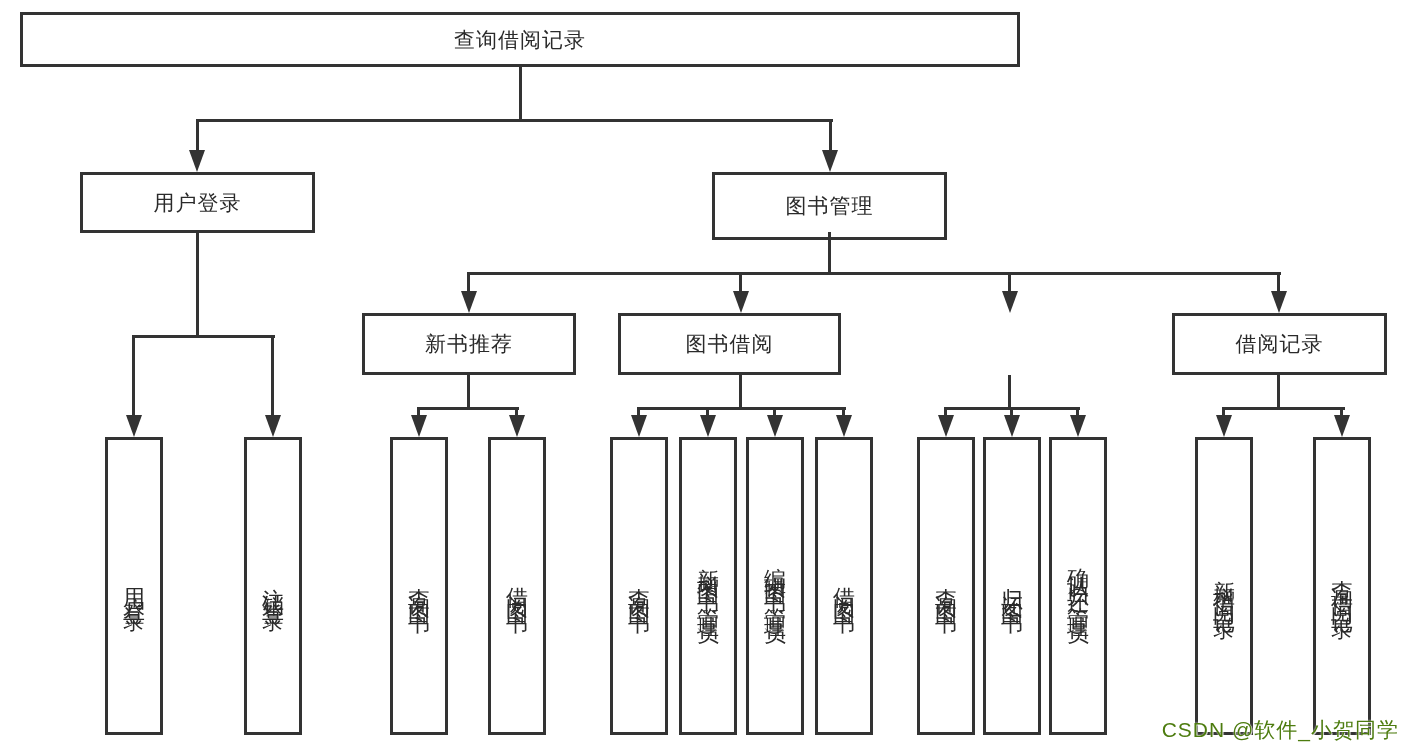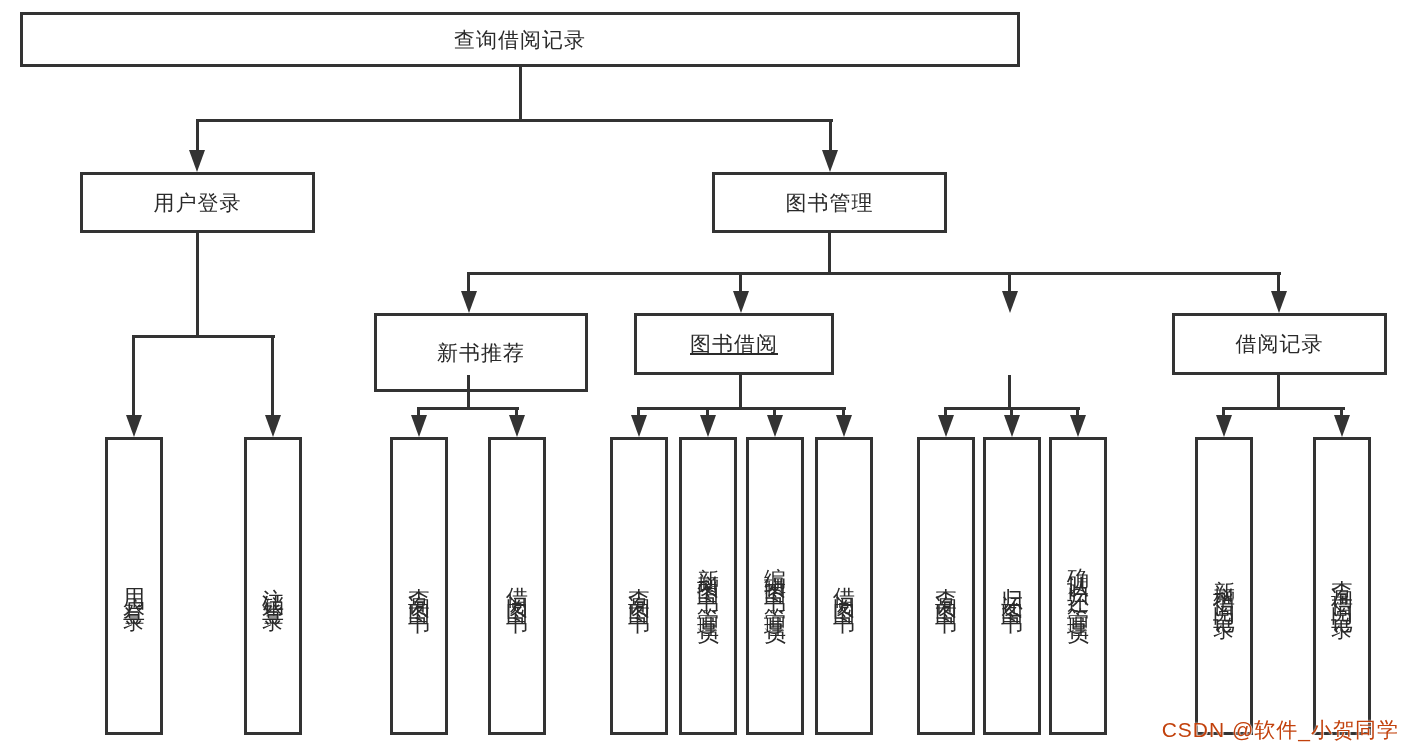--- a/index.html
+++ b/index.html
@@ -67,39 +67,39 @@
     border-left: 8px solid transparent;
     border-right: 8px solid transparent;
     border-top: 22px solid #333333;
   }
   
   .watermark {
     position: absolute;
     right: 6px;
     bottom: 3px;
     font-size: 21px;
-    color: #c2410c;
+    color: #4d7c0f;
     letter-spacing: 1px;
     z-index: 10;
     text-shadow: 0 0 2px #ffffff, 1px 1px 0 rgba(255,255,255,0.7);
     white-space: nowrap;
   }
 </style>
 </head>
 <body>
 
 <div id="canvas">
 
   <div class="node" style="left:20px; top:12px; width:1000px; height:55px;">查询借阅记录</div>
 
   <div class="node" style="left:80px; top:172px; width:235px; height:61px;">用户登录</div>
-  <div class="node" style="left:712px; top:172px; width:235px; height:61px;">图书管理</div>
-
-  <div class="node" style="left:374px; top:313px; width:214px; height:79px;">新书推荐</div>
-  <div class="node" style="left:634px; top:313px; width:200px; height:62px;text-decoration:underline;">图书借阅</div>
+  <div class="node" style="left:712px; top:172px; width:235px; height:68px;">图书管理</div>
+
+  <div class="node" style="left:362px; top:313px; width:214px; height:62px;">新书推荐</div>
+  <div class="node" style="left:618px; top:313px; width:223px; height:62px;">图书借阅</div>
   <div class="node" style="left:1172px; top:313px; width:215px; height:62px;">借阅记录</div>
 
   <div class="leaf" style="left:105px;">
     <span class="vtext">用户登录</span>
   </div>
   <div class="leaf" style="left:244px;">
     <span class="vtext">注销登录</span>
   </div>
 
   <div class="leaf" style="left:390px;">

